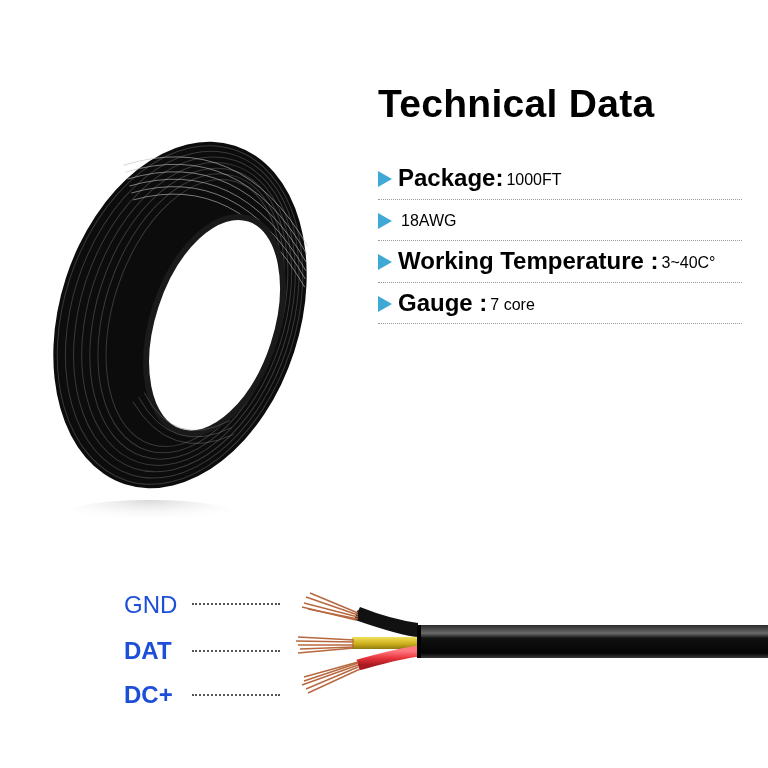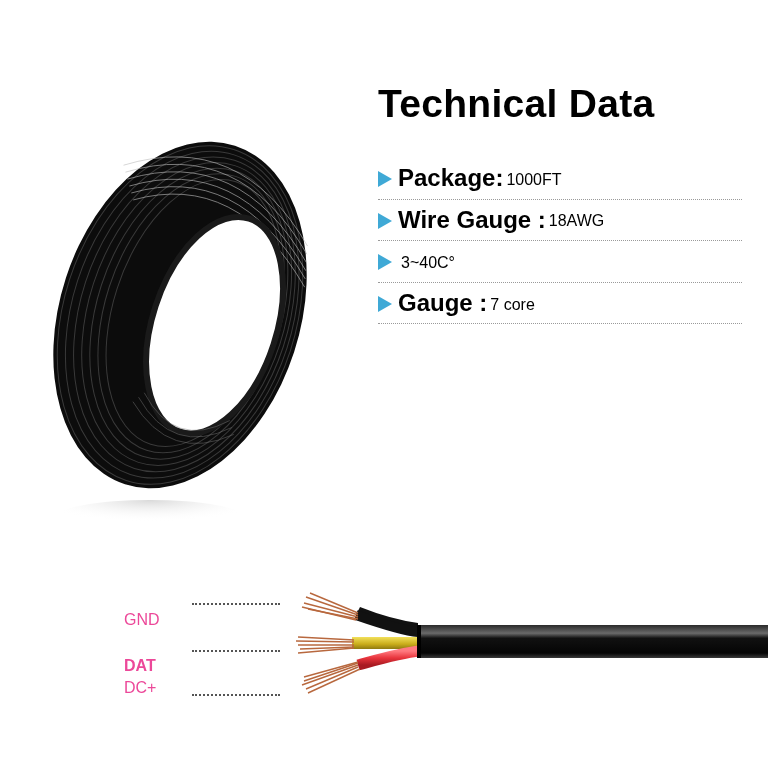--- a/index.html
+++ b/index.html
@@ -24,23 +24,22 @@
     width: 0; height: 0;
     border-top: 8px solid transparent;
     border-bottom: 8px solid transparent;
     border-left: 14px solid #3fa9d6;
     margin-right: 6px; margin-top: 2px;
   }
   .spec-row .label { font-size: 24px; font-weight: bold; white-space: pre; }
   .spec-row .value { font-size: 16px; margin-left: 3px; margin-top: 3px; white-space: pre; }
 
   .pin-label {
-    position: absolute; left: 124px; font-size: 16px; color: #ec4899;
+    position: absolute; left: 124px; font-size: 24px; color: #1d4ed8;
     font-family: "Liberation Sans", sans-serif;
-    margin-top: 20px;
   }
   .pin-dots {
     position: absolute; left: 192px; width: 88px; height: 0;
     border-top: 2px dotted #555;
   }
   .cable { position: absolute; left: 290px; top: 585px; width: 478px; height: 120px; }
 </style>
 </head>
 <body>
 
@@ -88,39 +87,39 @@
 <div class="title">Technical Data</div>
 
 <div class="spec-list">
   <div class="spec-row">
     <span class="arrow"></span>
     <span class="label">Package:</span>
     <span class="value">1000FT</span>
   </div>
   <div class="spec-row">
     <span class="arrow"></span>
-    <span class="label">Wire Gauge :</span>
     <span class="value">18AWG</span>
   </div>
   <div class="spec-row">
     <span class="arrow"></span>
+    <span class="label">Working Temperature :</span>
     <span class="value">3~40C°</span>
   </div>
   <div class="spec-row">
     <span class="arrow"></span>
     <span class="label">Gauge :</span>
     <span class="value">7 core</span>
   </div>
 </div>
 
 <div class="pin-label" style="top:591px;">GND</div>
 <div class="pin-dots" style="top:603px;"></div>
 <div class="pin-label" style="top:637px;font-weight:bold;">DAT</div>
 <div class="pin-dots" style="top:650px;"></div>
-<div class="pin-label" style="top:659px;">DC+</div>
+<div class="pin-label" style="top:681px;font-weight:bold;">DC+</div>
 <div class="pin-dots" style="top:694px;"></div>
 
 <svg class="cable" viewBox="0 0 478 120">
   <defs>
     <linearGradient id="sheath" x1="0" y1="0" x2="0" y2="1">
       <stop offset="0%" stop-color="#2a2a2a"></stop>
       <stop offset="25%" stop-color="#6a6a6a"></stop>
       <stop offset="40%" stop-color="#111"></stop>
       <stop offset="85%" stop-color="#050505"></stop>
       <stop offset="100%" stop-color="#3a3a3a"></stop>

